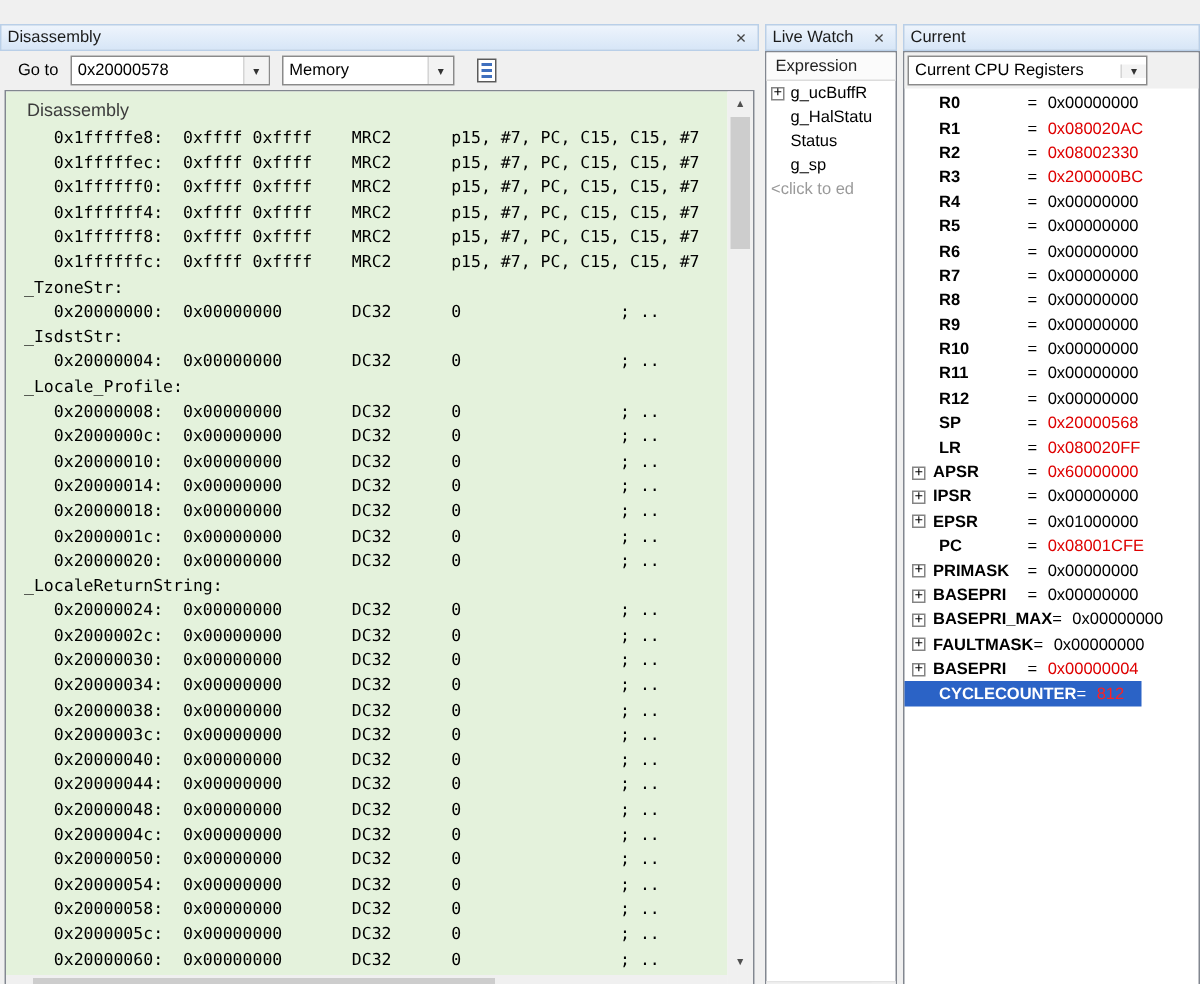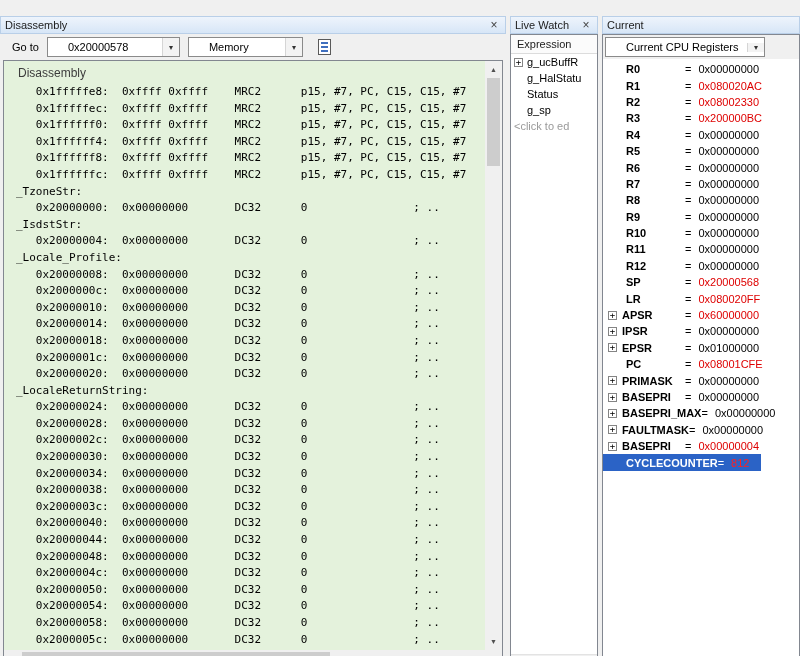--- a/index.html
+++ b/index.html
@@ -21,21 +21,21 @@
     display:flex;align-items:center;padding:0 4px;
     font-size:11px;color:#1b1b1b;
   }
   .titlebar .title{flex:1;white-space:nowrap;overflow:hidden;}
   .closex{width:14px;text-align:center;font-size:12px;line-height:12px;color:#444;}
 
   
   .toolbar{position:absolute;top:18px;left:0;right:0;height:26px;display:flex;align-items:center;padding-left:12px;}
   .lbl{font-size:11px;margin-right:8px;}
   .combo{height:20px;background:#fff;border:1px solid #8a8a8a;display:flex;align-items:stretch;box-sizing:border-box;font-size:11px;}
-  .combo .combo-text{flex:1;display:flex;align-items:center;padding-left:20px;white-space:nowrap;overflow:hidden;}
+  .combo .combo-text{flex:1;display:flex;align-items:center;padding-left:4px;white-space:nowrap;overflow:hidden;}
   .combo-btn{width:16px;display:flex;align-items:center;justify-content:center;font-size:8px;color:#333;border-left:1px solid #d5d5d5;background:#f3f3f3;}
   .goto{width:133px;margin-right:8px;}
   .mem{width:115px;margin-right:10px;}
   .iconbtn{width:24px;height:22px;border:none;background:transparent;display:flex;align-items:center;justify-content:center;padding:0;}
   .doc-icon{width:13px;height:16px;background:#fff;border:1px solid #5a5a5a;display:block;box-sizing:border-box;}
   .doc-icon i{display:block;height:2px;background:#3f6fbe;margin:2px 2px 0 2px;}
 
   
   .disasm-body{position:absolute;left:3px;top:44px;width:500px;height:608px;border:1px solid #828790;background:#fff;box-sizing:border-box;}
   .code-area{position:absolute;left:0;top:0;right:17px;bottom:17px;background:#e4f2dc;overflow:hidden;padding-left:12px;box-sizing:border-box;}
@@ -124,21 +124,20 @@
           <div class="dline">_Locale_Profile:</div>
           <div class="dline">   0x20000008:  0x00000000       DC32      0                ; ..</div>
           <div class="dline">   0x2000000c:  0x00000000       DC32      0                ; ..</div>
           <div class="dline">   0x20000010:  0x00000000       DC32      0                ; ..</div>
           <div class="dline">   0x20000014:  0x00000000       DC32      0                ; ..</div>
           <div class="dline">   0x20000018:  0x00000000       DC32      0                ; ..</div>
           <div class="dline">   0x2000001c:  0x00000000       DC32      0                ; ..</div>
           <div class="dline">   0x20000020:  0x00000000       DC32      0                ; ..</div>
           <div class="dline">_LocaleReturnString:</div>
           <div class="dline">   0x20000024:  0x00000000       DC32      0                ; ..</div>
-          <div class="dline">   0x20000028:  0x00000000       DC32      0                ; ..</div>
           <div class="dline">   0x2000002c:  0x00000000       DC32      0                ; ..</div>
           <div class="dline">   0x20000030:  0x00000000       DC32      0                ; ..</div>
           <div class="dline">   0x20000034:  0x00000000       DC32      0                ; ..</div>
           <div class="dline">   0x20000038:  0x00000000       DC32      0                ; ..</div>
           <div class="dline">   0x2000003c:  0x00000000       DC32      0                ; ..</div>
           <div class="dline">   0x20000040:  0x00000000       DC32      0                ; ..</div>
           <div class="dline">   0x20000044:  0x00000000       DC32      0                ; ..</div>
           <div class="dline">   0x20000048:  0x00000000       DC32      0                ; ..</div>
           <div class="dline">   0x2000004c:  0x00000000       DC32      0                ; ..</div>
           <div class="dline">   0x20000050:  0x00000000       DC32      0                ; ..</div>

